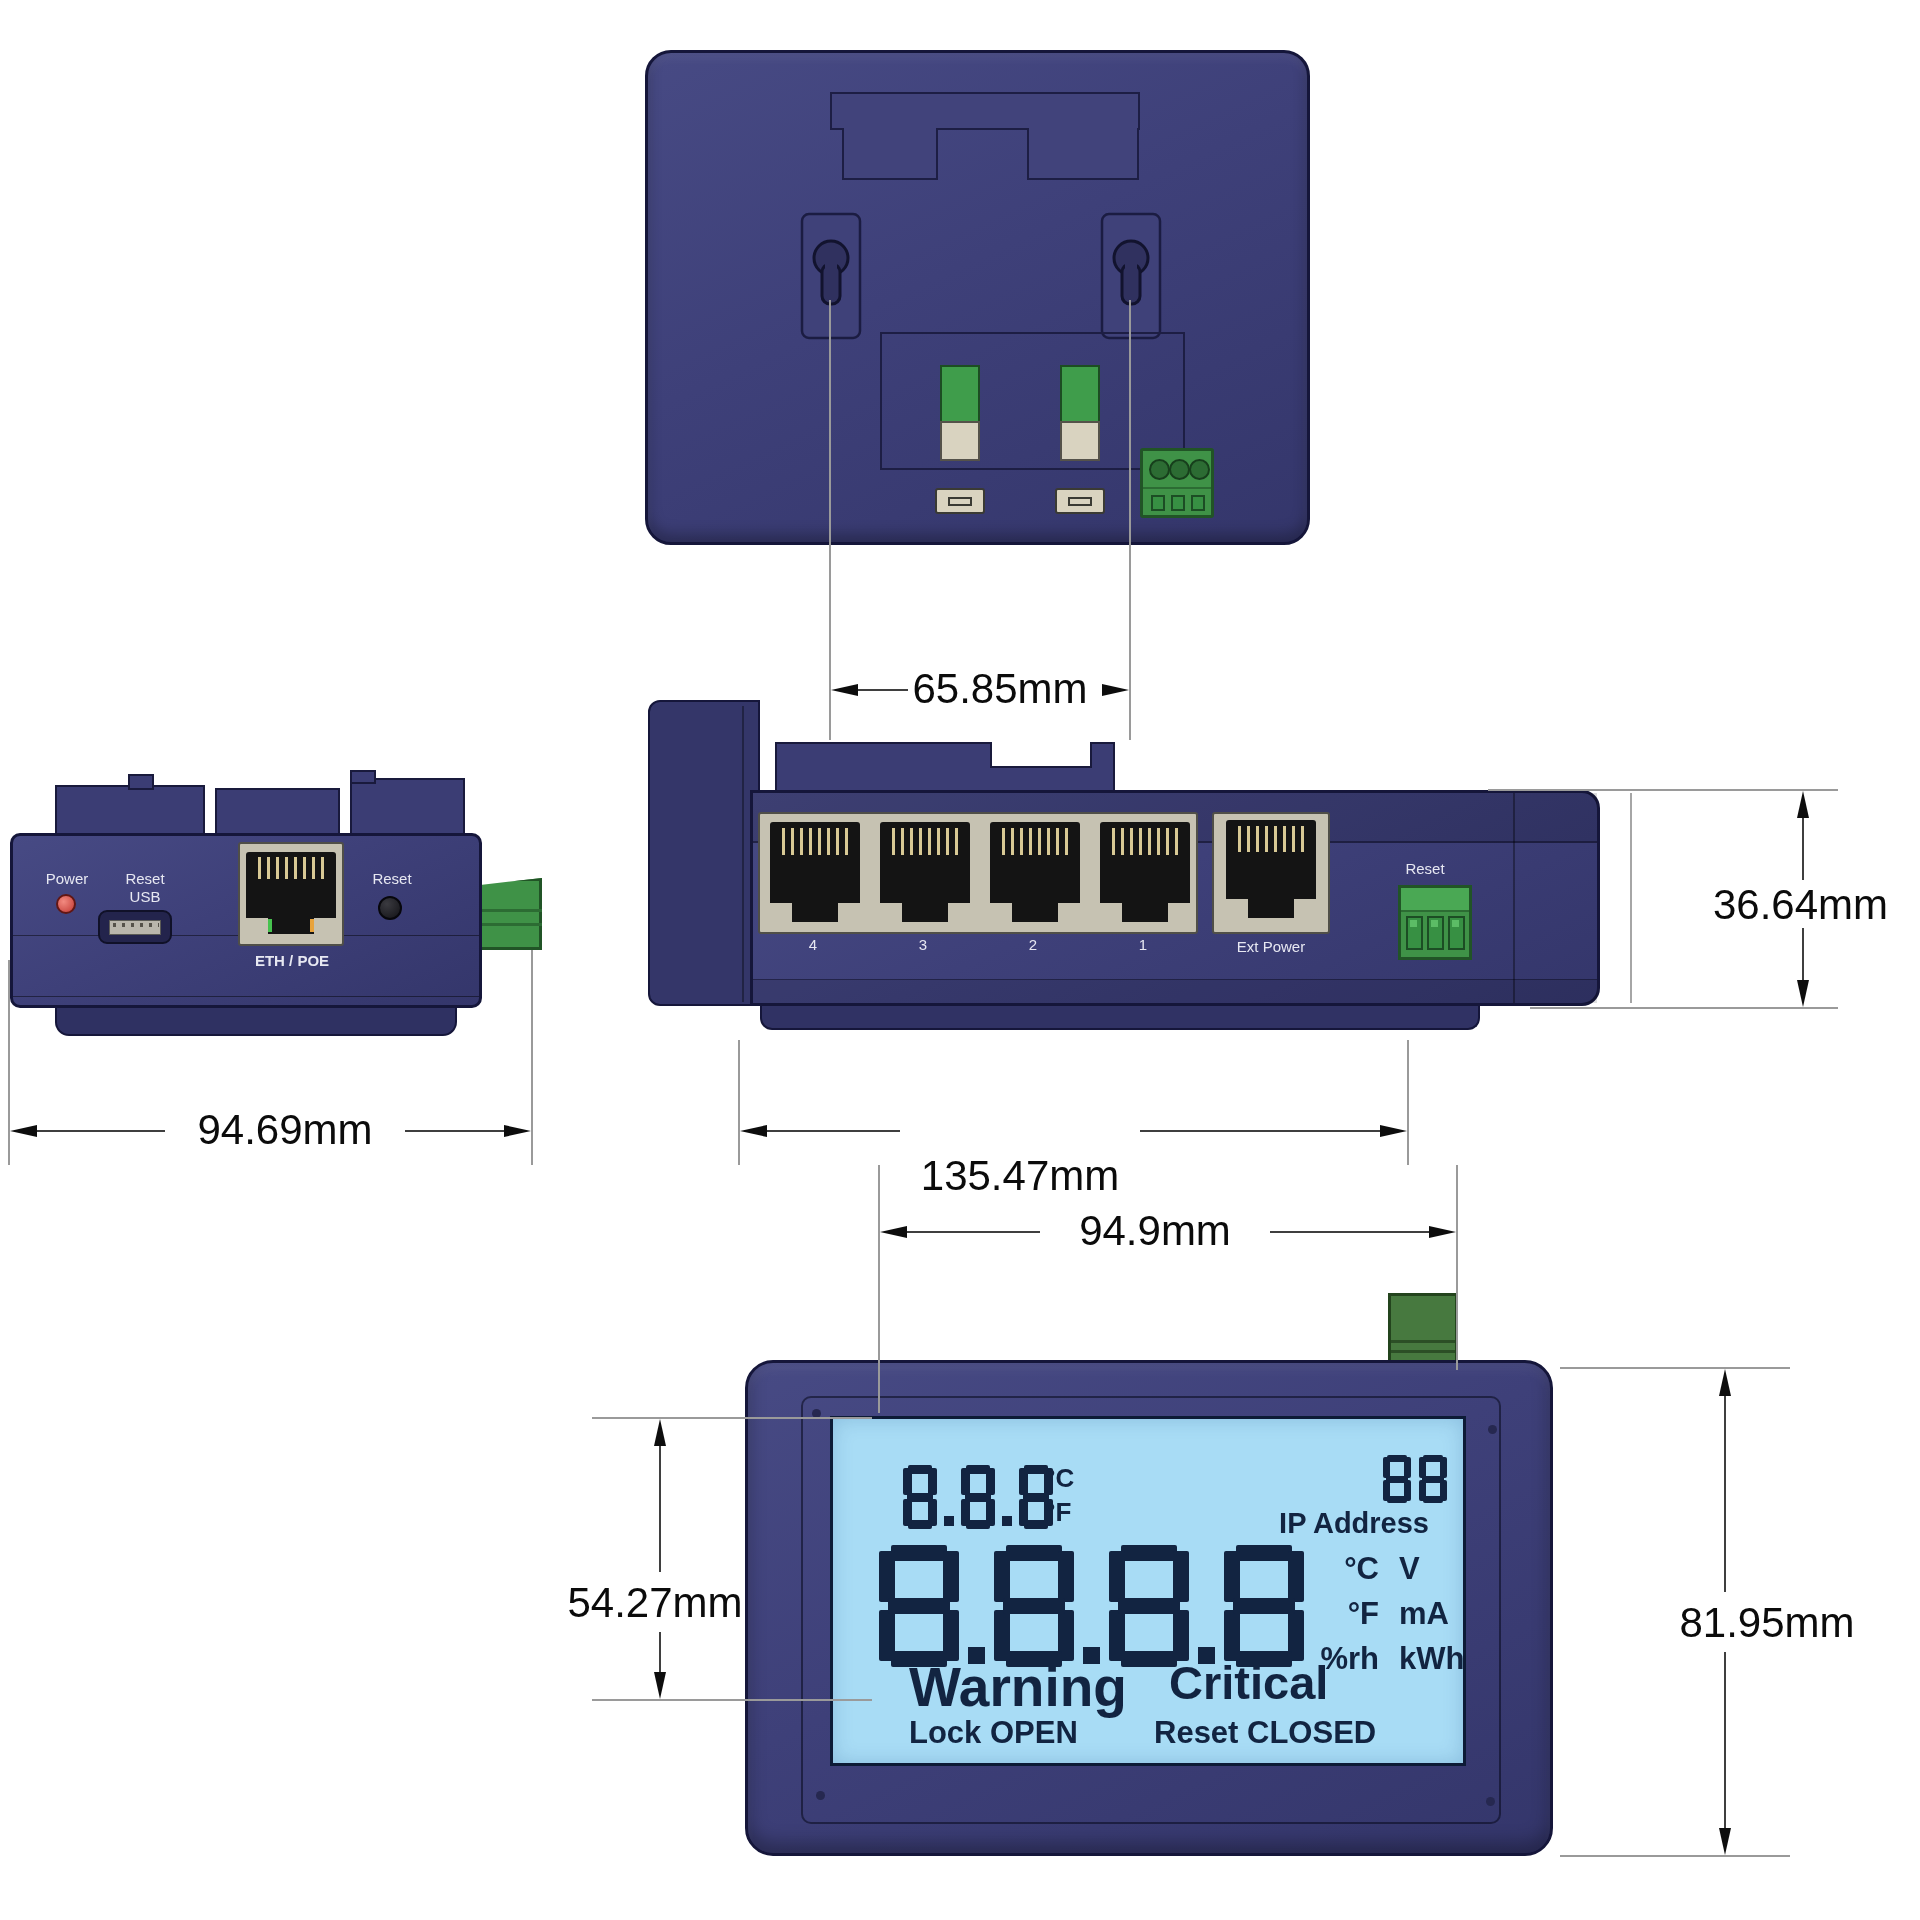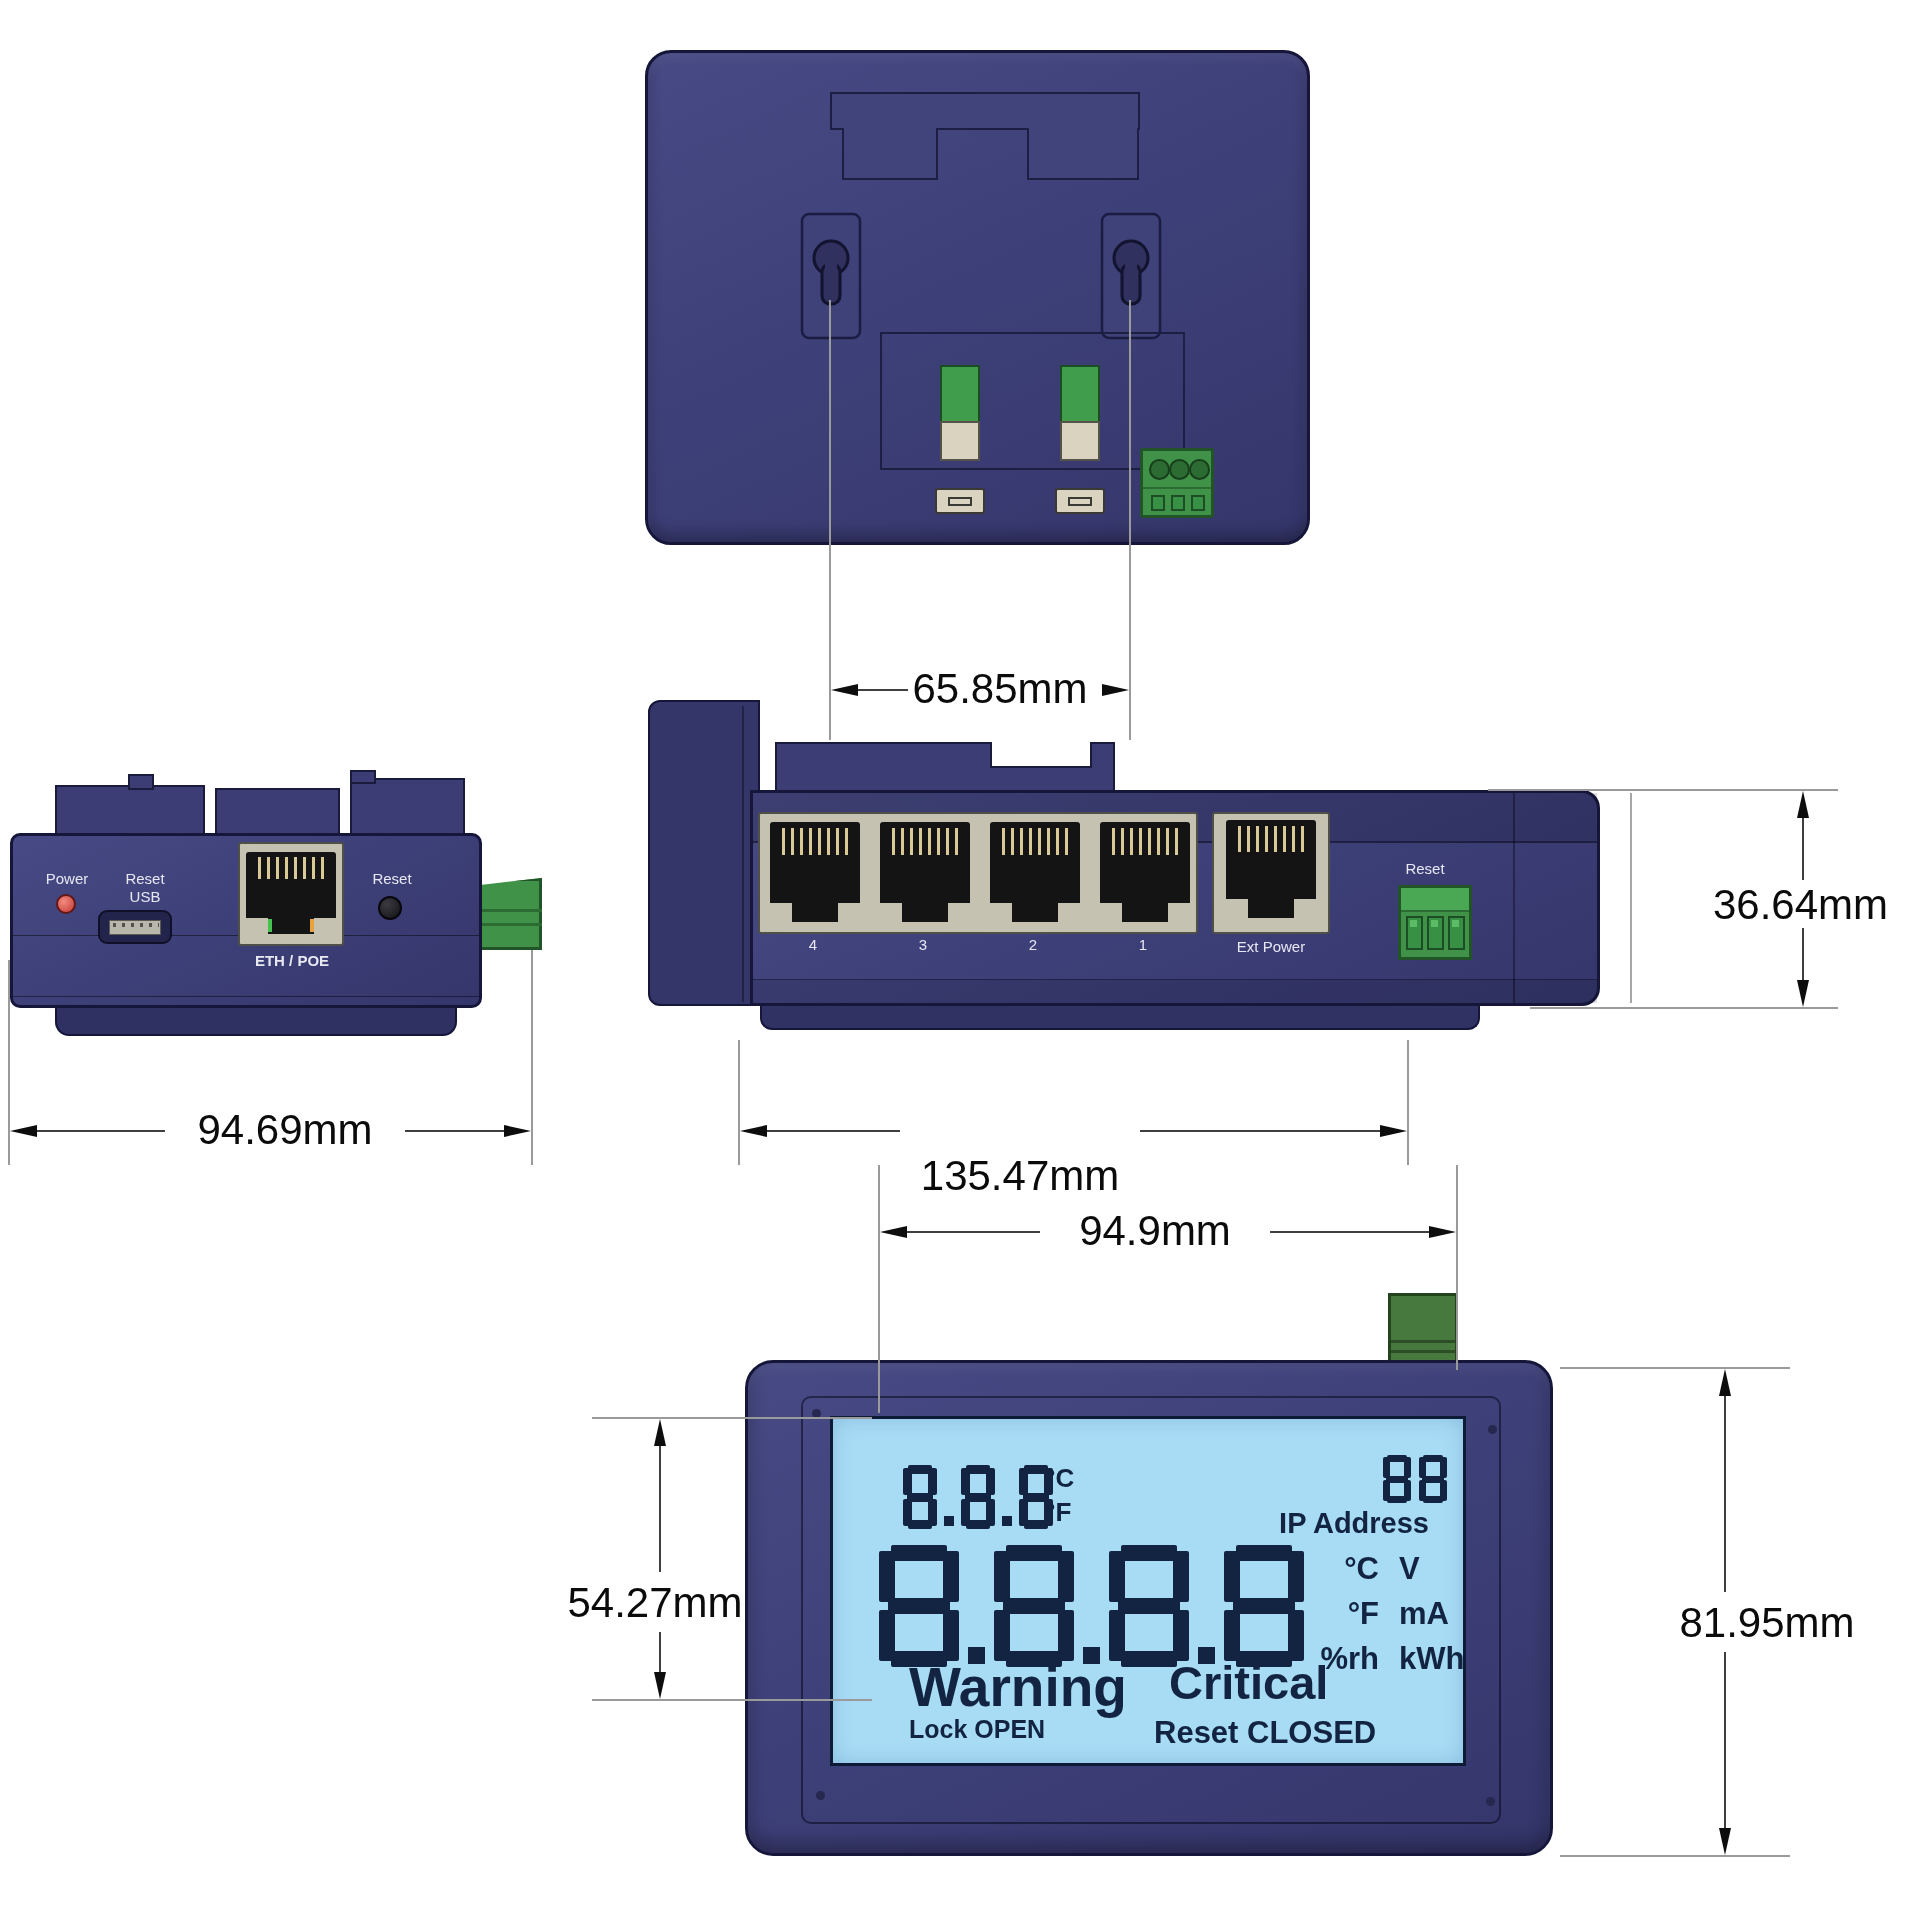--- a/index.html
+++ b/index.html
@@ -378,21 +378,21 @@
               <span class="u2">mA</span>
             </div>
             <div class="u-row">
               <span class="u1">%rh</span>
               <span class="u2">kWh</span>
             </div>
           </div>
 
         <div class="lcdtxt" style="left:76px;top:236px;font-size:55px;">Warning</div>
         <div class="lcdtxt" style="left:336px;top:236px;font-size:47px;">Critical</div>
-        <div class="lcdtxt" style="left:76px;top:296px;font-size:25px;">Lock OPEN</div>
+        <div class="lcdtxt" style="left:76px;top:296px;font-size:31px;">Lock OPEN</div>
         <div class="lcdtxt" style="left:321px;top:296px;font-size:31px;">Reset CLOSED</div>
       </div>
     </div>
   </div>
 
   <div>
     <div class="ext" style="left:878px;top:1165px;width:2px;height:248px;"></div>
     <div class="ext" style="left:1456px;top:1165px;width:2px;height:205px;"></div>
     <div class="arr l" style="left:880px;top:1226px;"></div>
     <div class="dim" style="left:907px;top:1231px;width:133px;height:2px;"></div>

